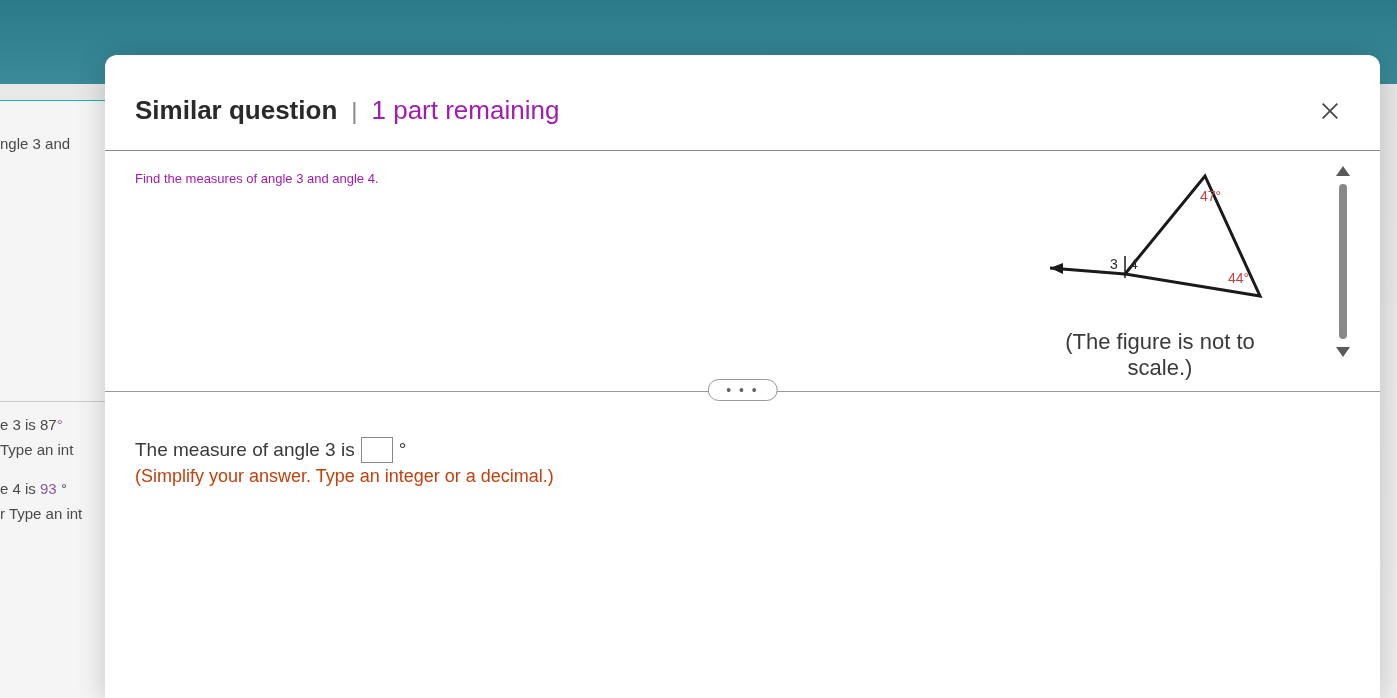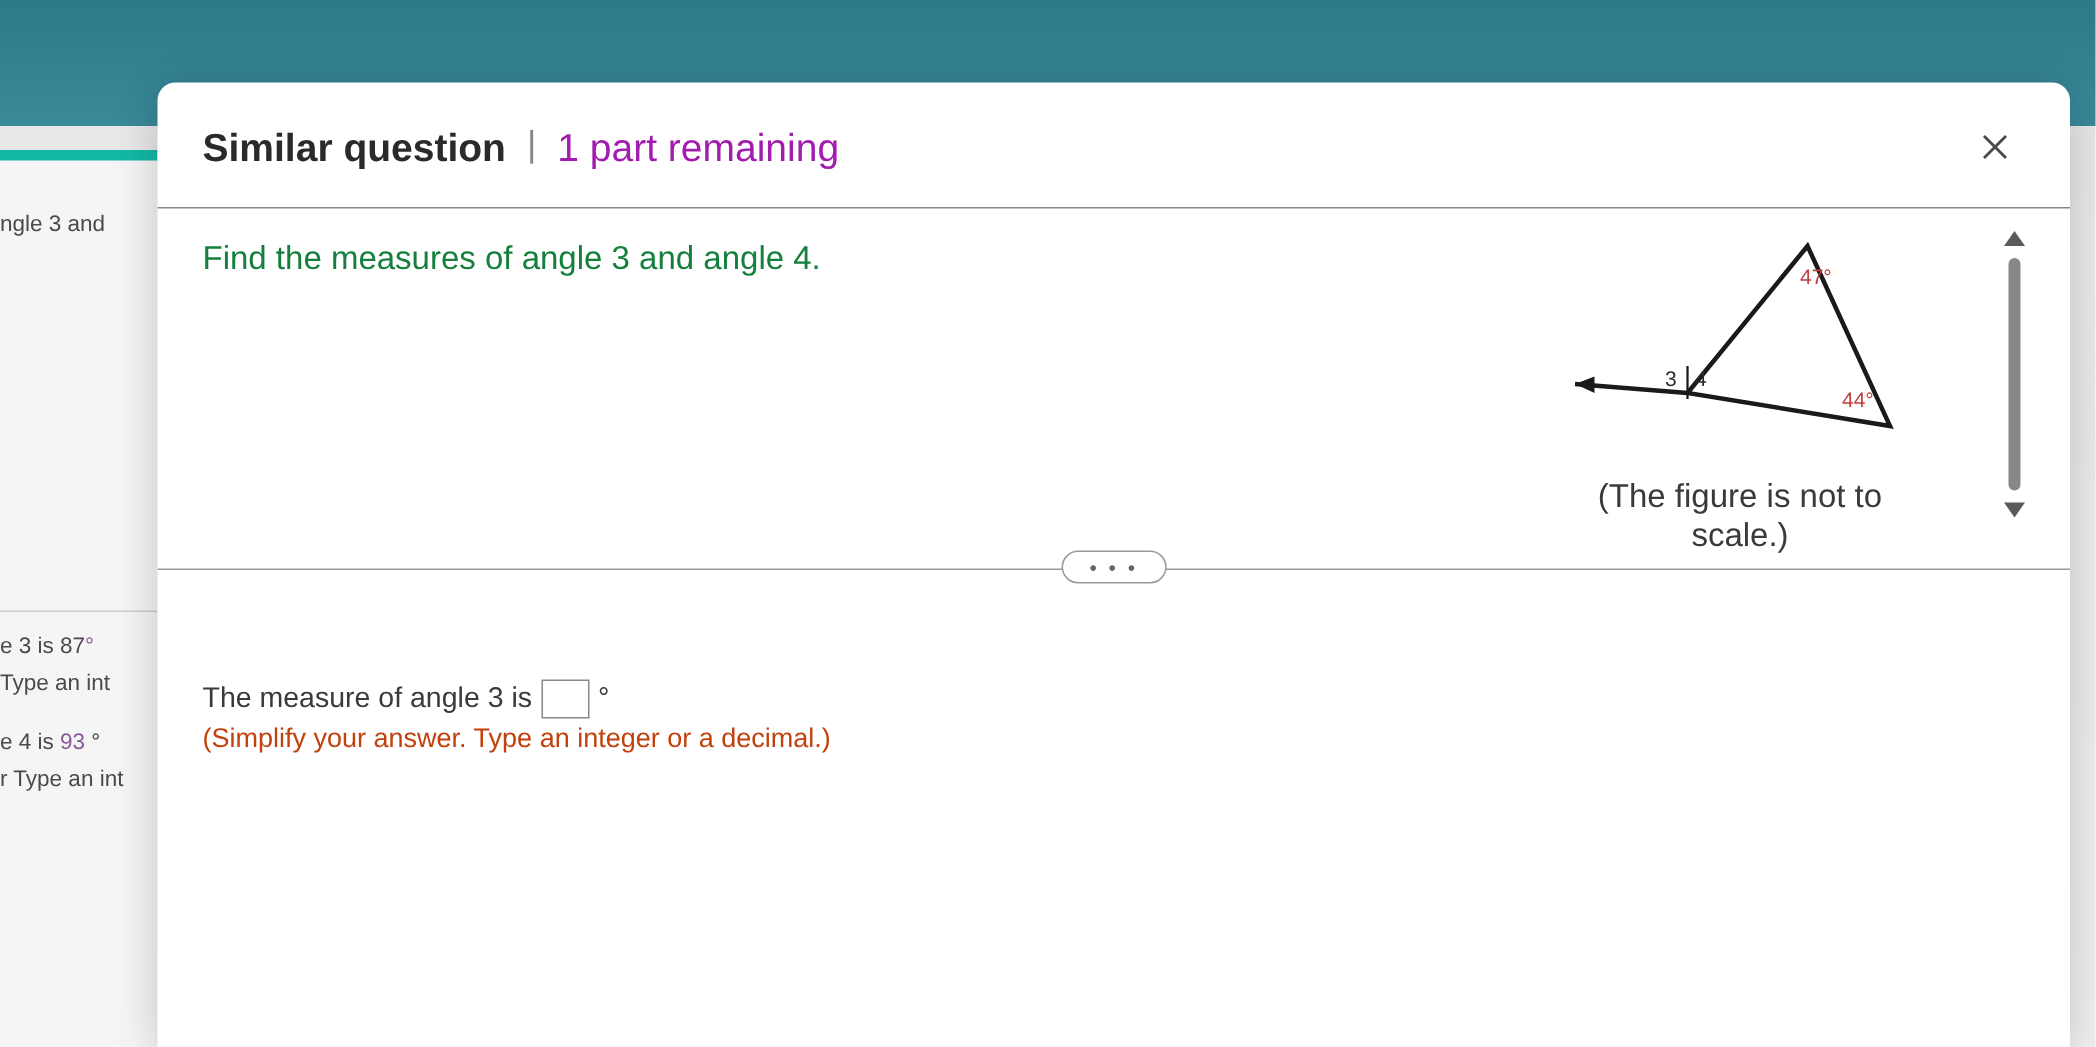--- a/index.html
+++ b/index.html
@@ -15,21 +15,21 @@
       overflow: hidden;
       position: relative;
     }
     .background-panel {
       position: absolute;
       left: 0;
       top: 100px;
       width: 105px;
       height: 598px;
       background: #f5f5f5;
-      border-top: 7px solid #14b8a6;
+      border-top: 1px solid #14b8a6;
       font-size: 15px;
       color: #4a4a4a;
       padding-top: 30px;
     }
     .bg-line {
       white-space: nowrap;
       overflow: hidden;
       padding: 4px 0;
     }
     .bg-section-divider {
@@ -45,22 +45,22 @@
       top: 55px;
       width: 1275px;
       height: 643px;
       background: #ffffff;
       border-radius: 12px 12px 0 0;
       box-shadow: 0 4px 30px rgba(0,0,0,0.2);
       overflow: hidden;
     }
     .modal-header {
       display: flex;
-      align-items: flex-start;
-      padding: 28px 35px 24px 30px;
+      align-items: center;
+      padding: 40px 35px 24px 30px;
       border-bottom: 1px solid #888;
     }
     .modal-title {
       font-size: 26px;
       font-weight: bold;
       color: #2a2a2a;
     }
     .modal-divider {
       font-size: 24px;
       color: #888;
@@ -84,22 +84,22 @@
     .close-btn svg {
       width: 22px;
       height: 22px;
     }
     .question-section {
       padding: 20px 30px 30px 30px;
       position: relative;
       min-height: 240px;
     }
     .question-text {
-      font-size: 22px;
-      color: #15803d;
+      font-size: 13px;
+      color: #a21caf;
     }
     .figure-container {
       position: absolute;
       right: 95px;
       top: 5px;
       width: 250px;
       text-align: center;
     }
     .triangle-svg {
       width: 230px;
@@ -163,21 +163,20 @@
     }
     .answer-section {
       padding: 45px 30px 30px 30px;
     }
     .answer-line {
       font-size: 19px;
       color: #3a3a3a;
       display: flex;
       align-items: center;
       gap: 4px;
-      margin-top: 28px;
     }
     .answer-input {
       width: 32px;
       height: 26px;
       border: 1px solid #888;
       font-size: 16px;
       text-align: center;
       margin: 0 2px;
     }
     .answer-hint {

